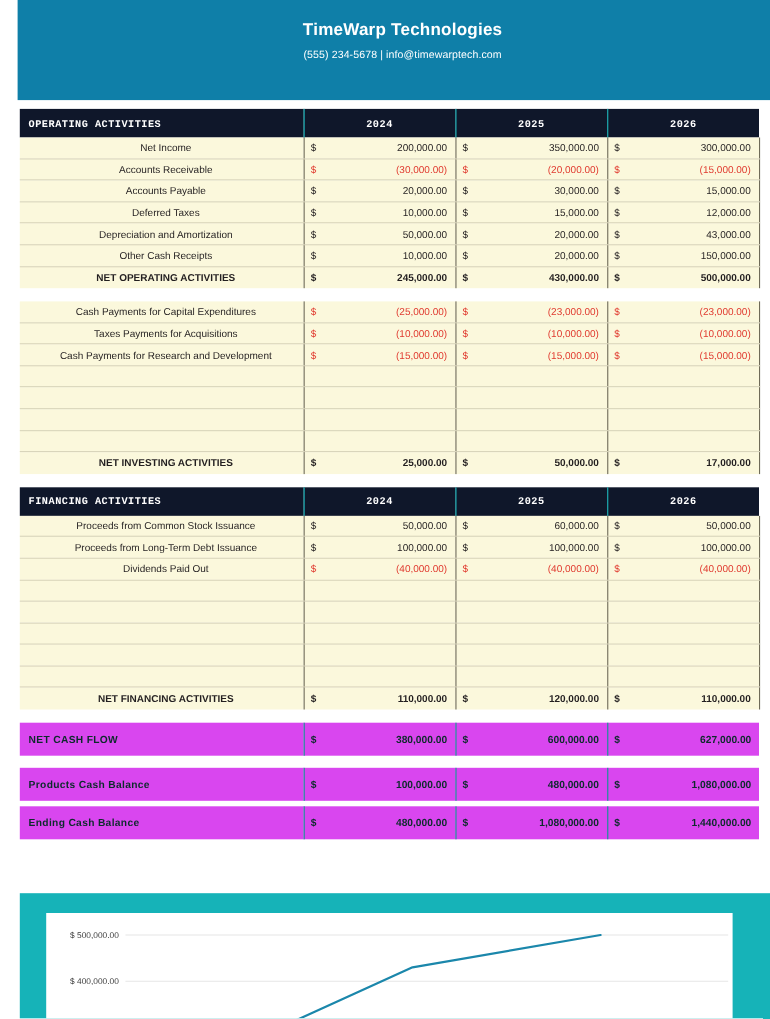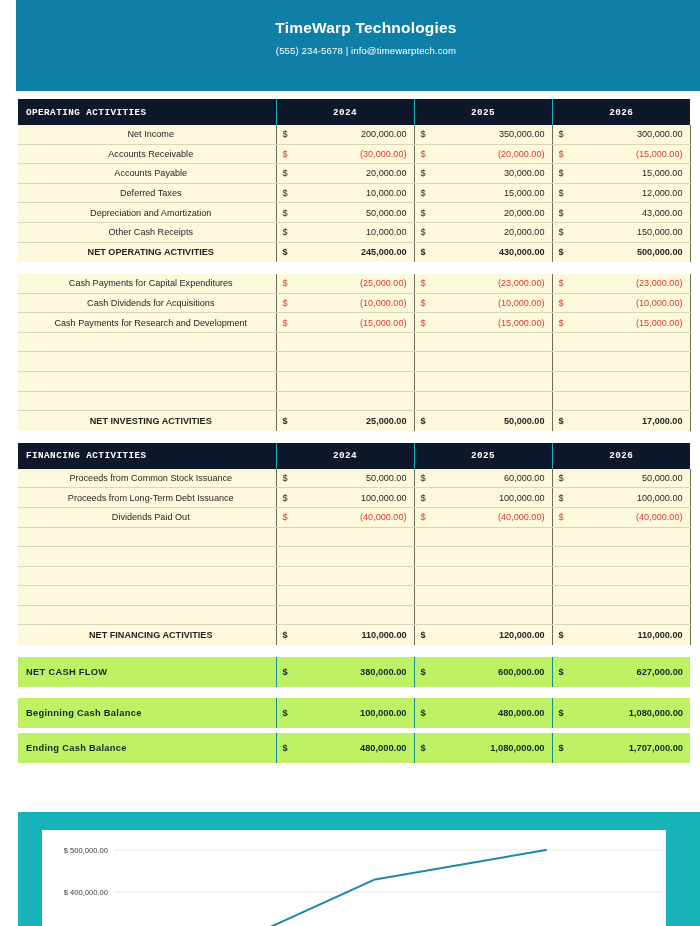--- a/index.html
+++ b/index.html
@@ -129,21 +129,21 @@
   .row.total .cur, .row.total .amt { font-weight: bold; }
 
   
   table.summary {
     border-collapse: collapse;
     table-layout: fixed;
     width: 672px;
     margin: 0 0 5px 0;
   }
   table.summary td {
-    background: #bef264;
+    background: #d946ef;
     color: #0d2b2c;
     height: 30px;
     font-size: 9.3px;
     font-weight: bold;
     vertical-align: middle;
     padding: 0;
   }
   table.summary td.label {
     padding-left: 8px;
     letter-spacing: 0.3px;
@@ -384,21 +384,21 @@
               </div>
             </td>
             <td class="money">
               <div class="money-inner neg">
                 <span class="cur">$</span>
                 <span class="amt">(23,000.00)</span>
               </div>
             </td>
           </tr>
           <tr class="row">
-            <td class="label">Cash Dividends for Acquisitions</td>
+            <td class="label">Taxes Payments for Acquisitions</td>
             <td class="money">
               <div class="money-inner neg">
                 <span class="cur">$</span>
                 <span class="amt">(10,000.00)</span>
               </div>
             </td>
             <td class="money">
               <div class="money-inner neg">
                 <span class="cur">$</span>
                 <span class="amt">(10,000.00)</span>
@@ -699,21 +699,21 @@
       <div class="sum-gap"></div>
       <table class="summary">
         <colgroup>
           <col class="c-label">
           <col class="c-year">
           <col class="c-year">
           <col class="c-year">
         </colgroup>
         <tbody>
           <tr>
-            <td class="label">Beginning Cash Balance</td>
+            <td class="label">Products Cash Balance</td>
             <td class="money">
               <div class="money-inner">
                 <span class="cur">$</span>
                 <span class="amt">100,000.00</span>
               </div>
             </td>
             <td class="money">
               <div class="money-inner">
                 <span class="cur">$</span>
                 <span class="amt">480,000.00</span>
@@ -746,21 +746,21 @@
             </td>
             <td class="money">
               <div class="money-inner">
                 <span class="cur">$</span>
                 <span class="amt">1,080,000.00</span>
               </div>
             </td>
             <td class="money">
               <div class="money-inner">
                 <span class="cur">$</span>
-                <span class="amt">1,707,000.00</span>
+                <span class="amt">1,440,000.00</span>
               </div>
             </td>
           </tr>
         </tbody>
       </table>
     </div>
 </div>
 
 <div class="chart-wrap">
   <div class="chart-plot">

